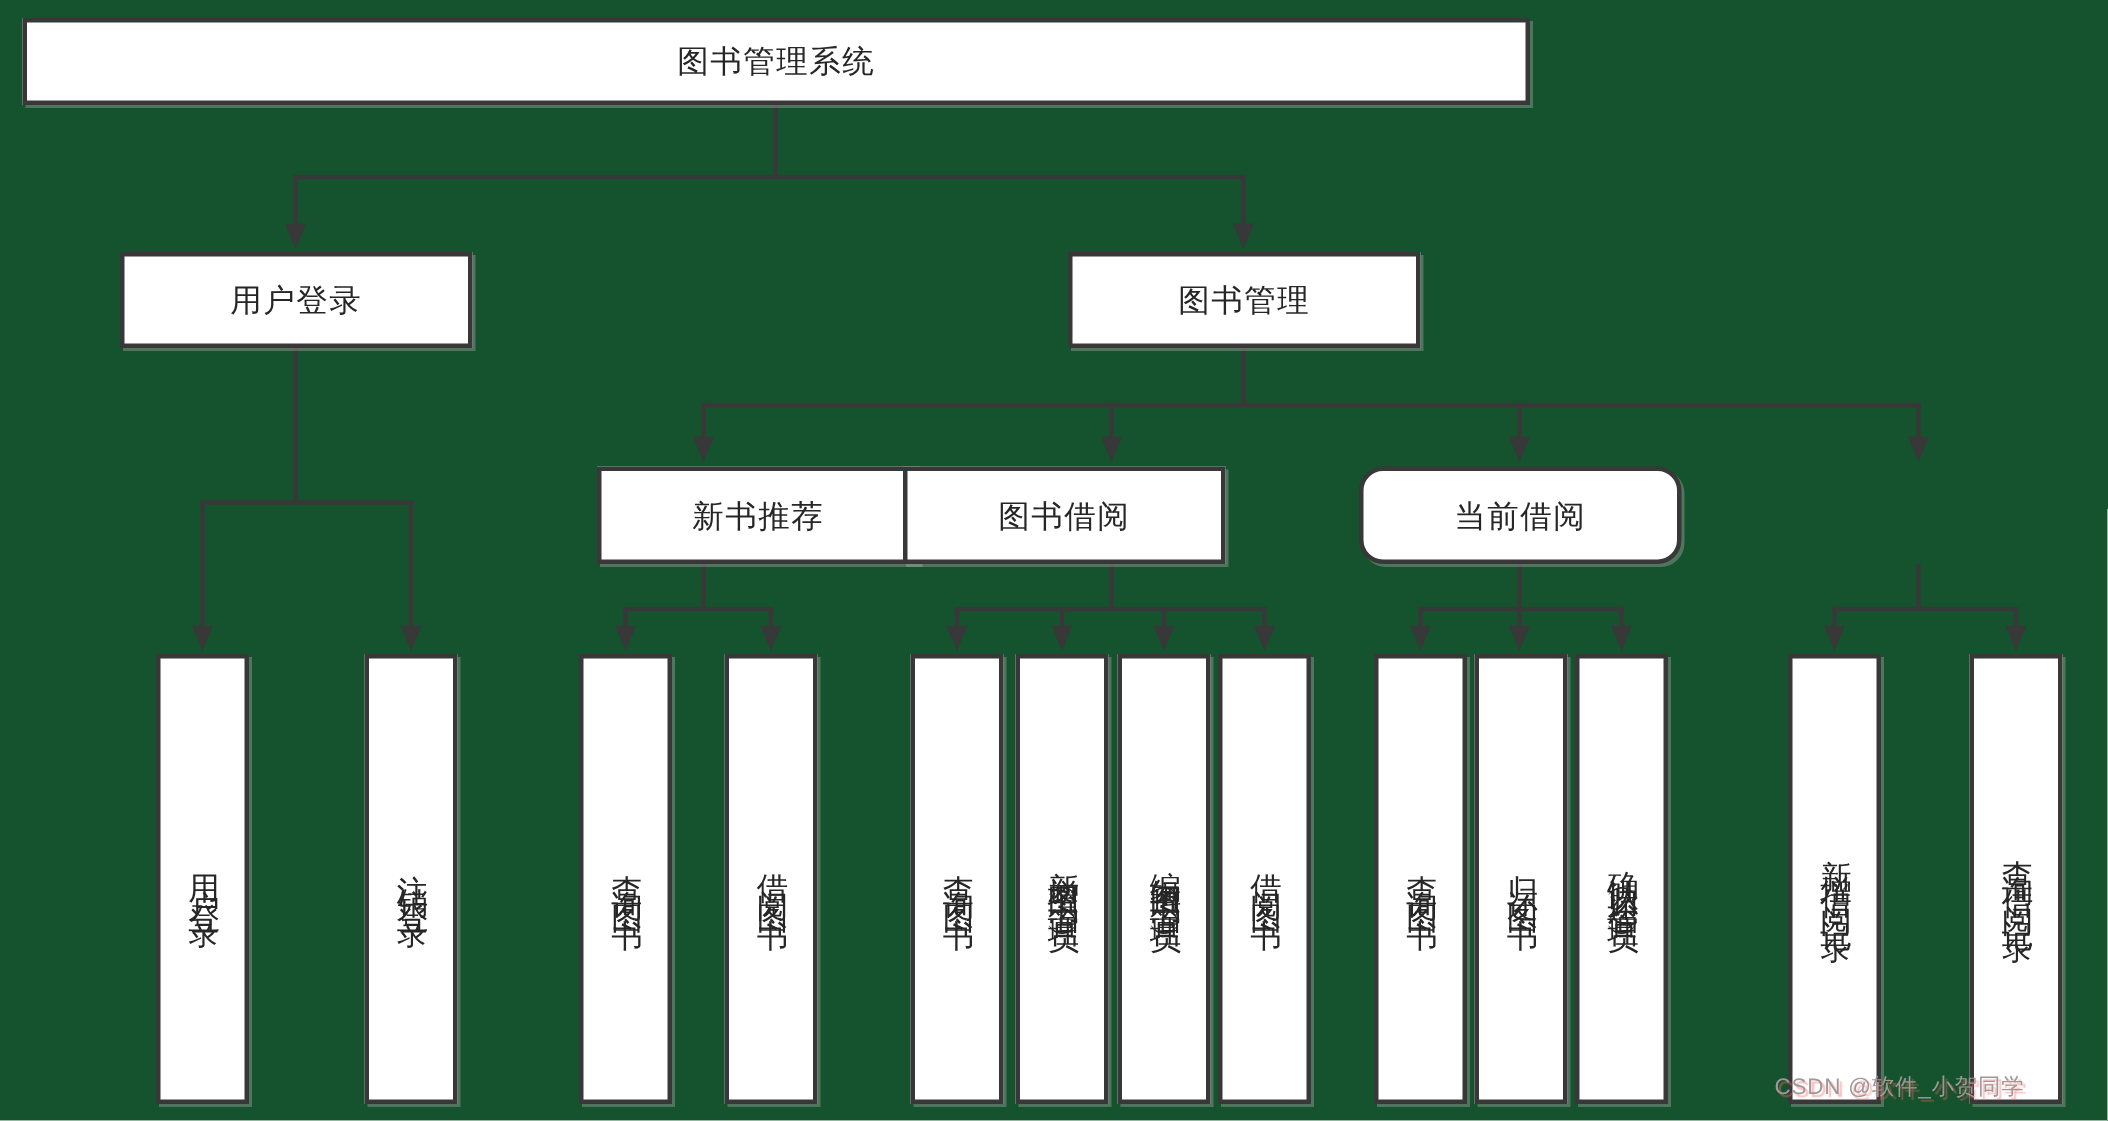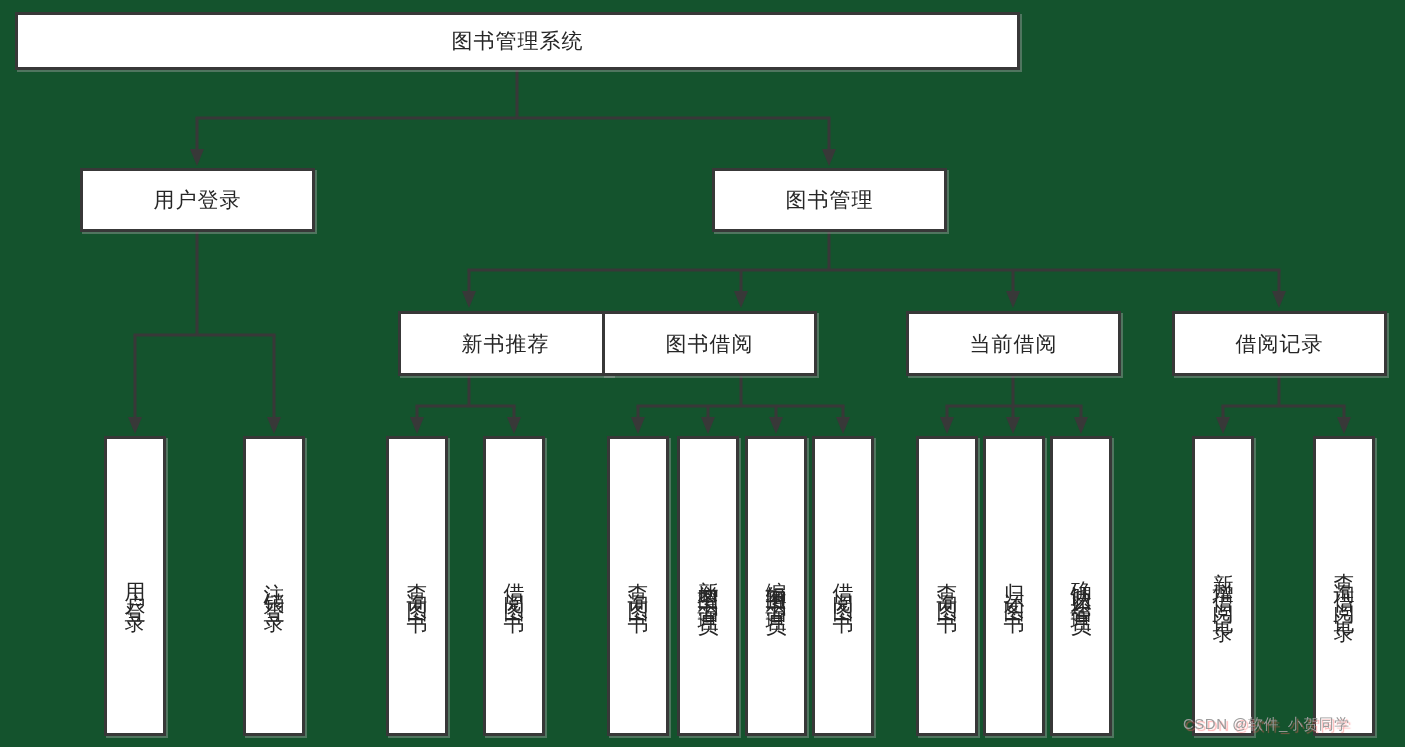--- a/index.html
+++ b/index.html
@@ -130,22 +130,21 @@
     </g>
   </svg>
 
   <div class="node" style="left:15px; top:12px; width:1005px; height:58px;">图书管理系统</div>
 
   <div class="node" style="left:80px; top:168px; width:235px; height:64px;">用户登录</div>
   <div class="node" style="left:712px; top:168px; width:235px; height:64px;">图书管理</div>
 
   <div class="node" style="left:362px; top:311px; width:215px; height:65px;margin-left:36px;">新书推荐</div>
   <div class="node" style="left:602px; top:311px; width:215px; height:65px;">图书借阅</div>
-  <div class="node" style="left:906px; top:311px; width:215px; height:65px;">当前借阅</div>
-  <div class="node" style="left:1172px; top:311px; width:215px; height:65px;">借阅记录</div>
+  <div class="node" style="left:906px; top:311px; width:215px; height:65px;border-radius:16px;">当前借阅</div>
 
   <div class="node vnode" style="left:104px; top:436px; width:62px; height:300px;">用户登录</div>
   <div class="node vnode" style="left:243px; top:436px; width:62px; height:300px;">注销登录</div>
 
   <div class="node vnode" style="left:386px; top:436px; width:62px; height:300px;">查询图书</div>
   <div class="node vnode" style="left:483px; top:436px; width:62px; height:300px;">借阅图书</div>
 
   <div class="node vnode" style="left:607px; top:436px; width:62px; height:300px;">查询图书</div>
   <div class="node vnode tight" style="left:677px; top:436px; width:62px; height:300px;">新增图书（管理员）</div>
   <div class="node vnode tight" style="left:745px; top:436px; width:62px; height:300px;">编辑图书（管理员）</div>

